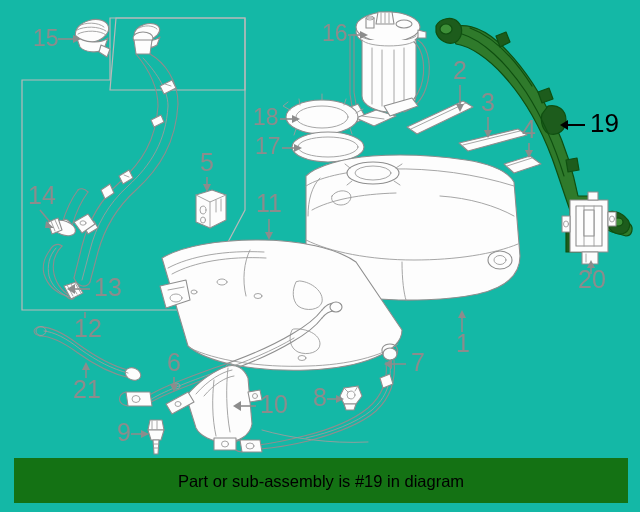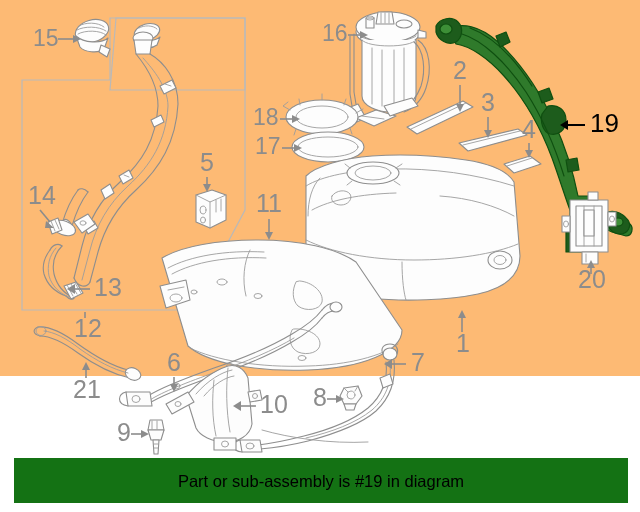--- a/index.html
+++ b/index.html
@@ -10,22 +10,22 @@
   body {
     width: 640px;
     height: 512px;
     overflow: hidden;
     font-family: "Liberation Sans", sans-serif;
     position: relative;
   }
   #page {
     position: relative;
     width: 640px;
-    height: 376px;
-    background: #fdba74;
+    height: 512px;
+    background: #14b8a6;
   }
   #diagram-svg {
     position: absolute;
     left: 0;
     top: 0;
     width: 640px;
     height: 512px;
   }
   .callout-num {
     font-family: "Liberation Sans", sans-serif;

